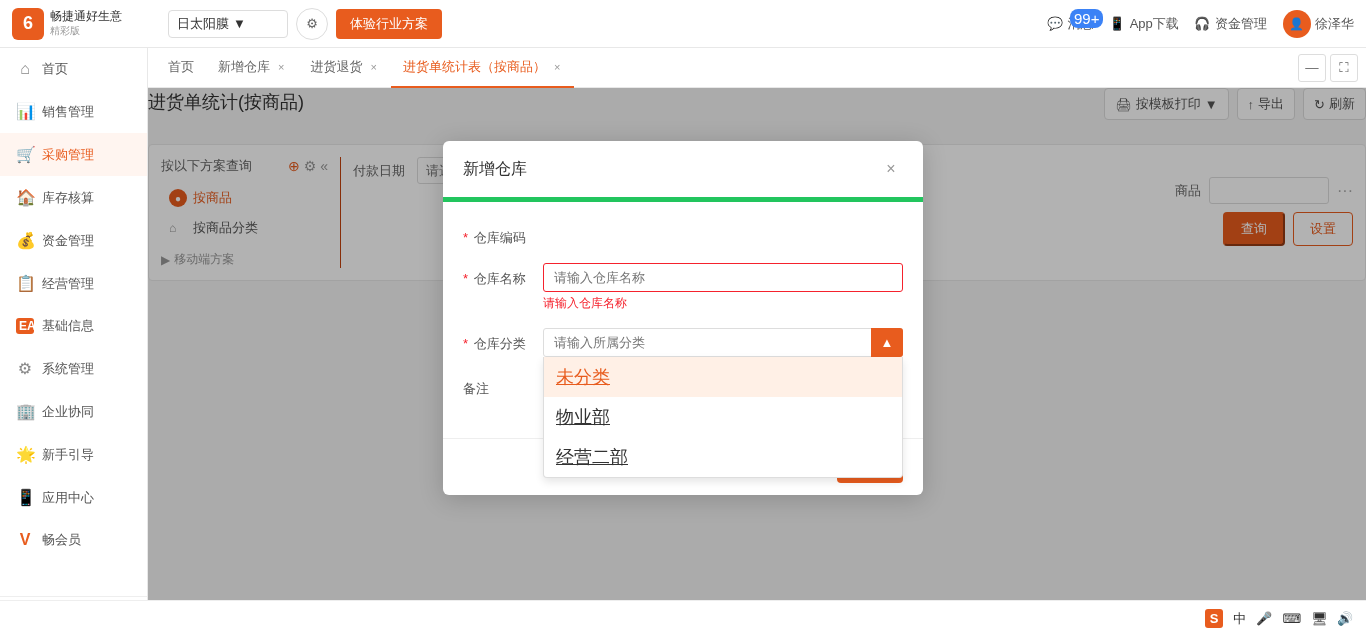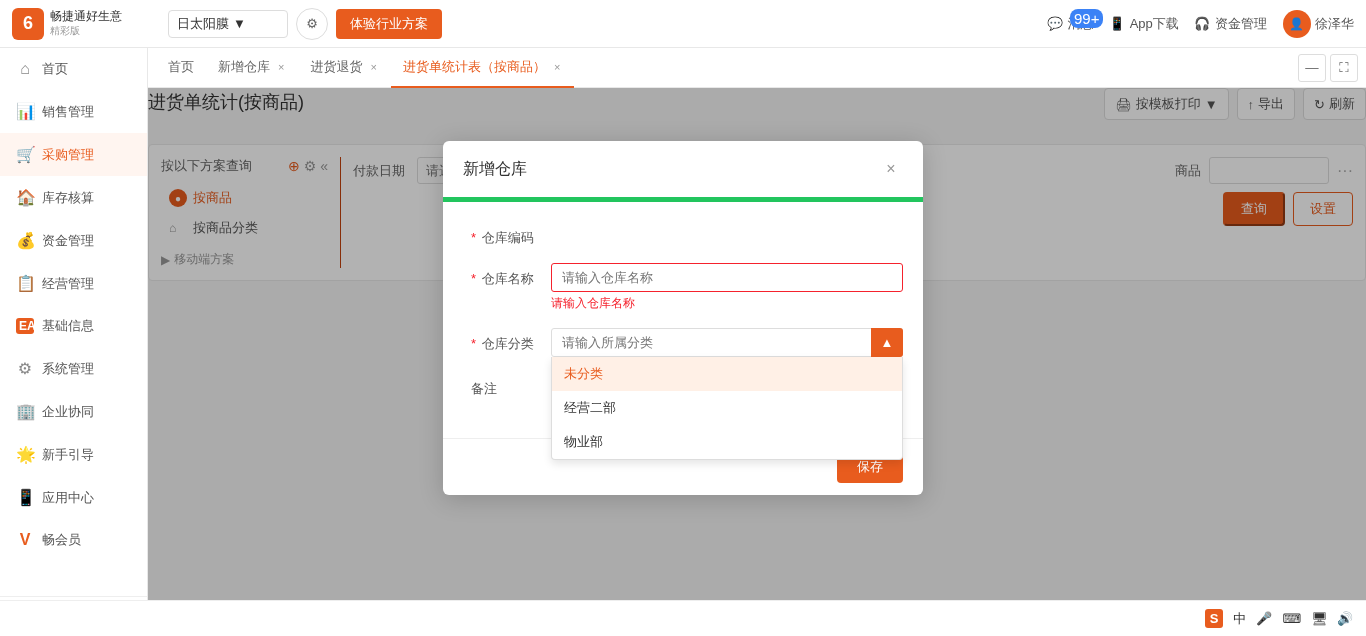--- a/index.html
+++ b/index.html
@@ -188,21 +188,21 @@
     }
     .modal-header {
       display: flex; align-items: center; justify-content: space-between;
       padding: 16px 20px; border-bottom: 5px solid #22c55e;
     }
     .modal-title { font-size: 16px; color: #333; font-weight: 500; }
     .modal-close {
       width: 24px; height: 24px; display: flex; align-items: center; justify-content: center;
       cursor: pointer; color: #999; font-size: 16px; border-radius: 3px;
     }
-    .modal-body { padding: 20px; margin-left: 8px; }
+    .modal-body { padding: 20px; }
     .form-row {
       display: flex; align-items: flex-start;
       margin-bottom: 16px; position: relative;
     }
     .form-label {
       font-size: 13px; color: #555; width: 80px;
       padding-top: 7px; flex-shrink: 0;
     }
     .required { color: #f5222d; margin-right: 2px; }
     .form-field { flex: 1; }
@@ -224,21 +224,21 @@
       width: 32px; display: flex; align-items: center; justify-content: center;
       background: #e85c1e; border-radius: 0 3px 3px 0; cursor: pointer; color: white;
     }
     .dropdown-list {
       position: absolute; top: 100%; left: 0; right: 0;
       background: #fff; border: 1px solid #ddd; border-top: none;
       border-radius: 0 0 4px 4px; z-index: 300; margin-top: 0;
       box-shadow: 0 4px 8px rgba(0,0,0,0.1);
     }
     .dropdown-item {
-      padding: 8px 12px; font-size: 13px; color: #333; cursor: pointer;
+      padding: 8px 12px; font-size: 18px; color: #333; cursor: pointer; text-decoration: underline;
     }
     .dropdown-item.selected { background: #fff0e6; color: #e85c1e; }
 
     .modal-footer {
       padding: 12px 20px; border-top: 1px solid #eee;
       display: flex; justify-content: flex-end; gap: 8px;
     }
     .btn-save {
       background: #e85c1e; color: white; border: none;
       padding: 7px 20px; border-radius: 4px; cursor: pointer; font-size: 13px;
@@ -430,21 +430,21 @@
         <div style="flex:1;">
           <div class="filter-row">
             <span class="filter-label">付款日期</span>
             <input class="filter-input" type="text" placeholder="请选择" style="">
             <span style="color:#999;">至</span>
             <input class="filter-input" type="text" placeholder="请选择" style="">
           </div>
         </div>
 
         <div style="display:flex;flex-direction:column;gap:8px;align-items:flex-end;">
-          <div style="display:flex;align-items:center;gap:8px;">
+          <div style="display:flex;align-items:center;gap:8px;margin-top:20px;">
             <span class="filter-label">商品</span>
             <input class="filter-input" style="width: 120px;" type="text">
             <span style="color:#aaa;font-size:16px;">···</span>
           </div>
           <div style="display:flex;gap:8px;">
             <button class="query-btn">查询</button>
             <button class="settings-small-btn">设置</button>
           </div>
         </div>
       </div>
@@ -493,22 +493,22 @@
         <div class="form-label">
           <span class="required">*</span>
           <span>仓库分类</span>
         </div>
         <div class="form-field">
           <div class="dropdown-wrapper">
             <input class="dropdown-input" type="text" placeholder="请输入所属分类" style="">
             <div class="dropdown-toggle">▲</div>
             <div class="dropdown-list">
               <div class="dropdown-item selected">未分类</div>
+              <div class="dropdown-item">物业部</div>
               <div class="dropdown-item">经营二部</div>
-              <div class="dropdown-item">物业部</div>
             </div>
           </div>
         </div>
       </div>
 
       <div class="form-row">
         <div class="form-label">备注</div>
         <div class="form-field">
           <input class="form-input" type="text" style="">
         </div>

